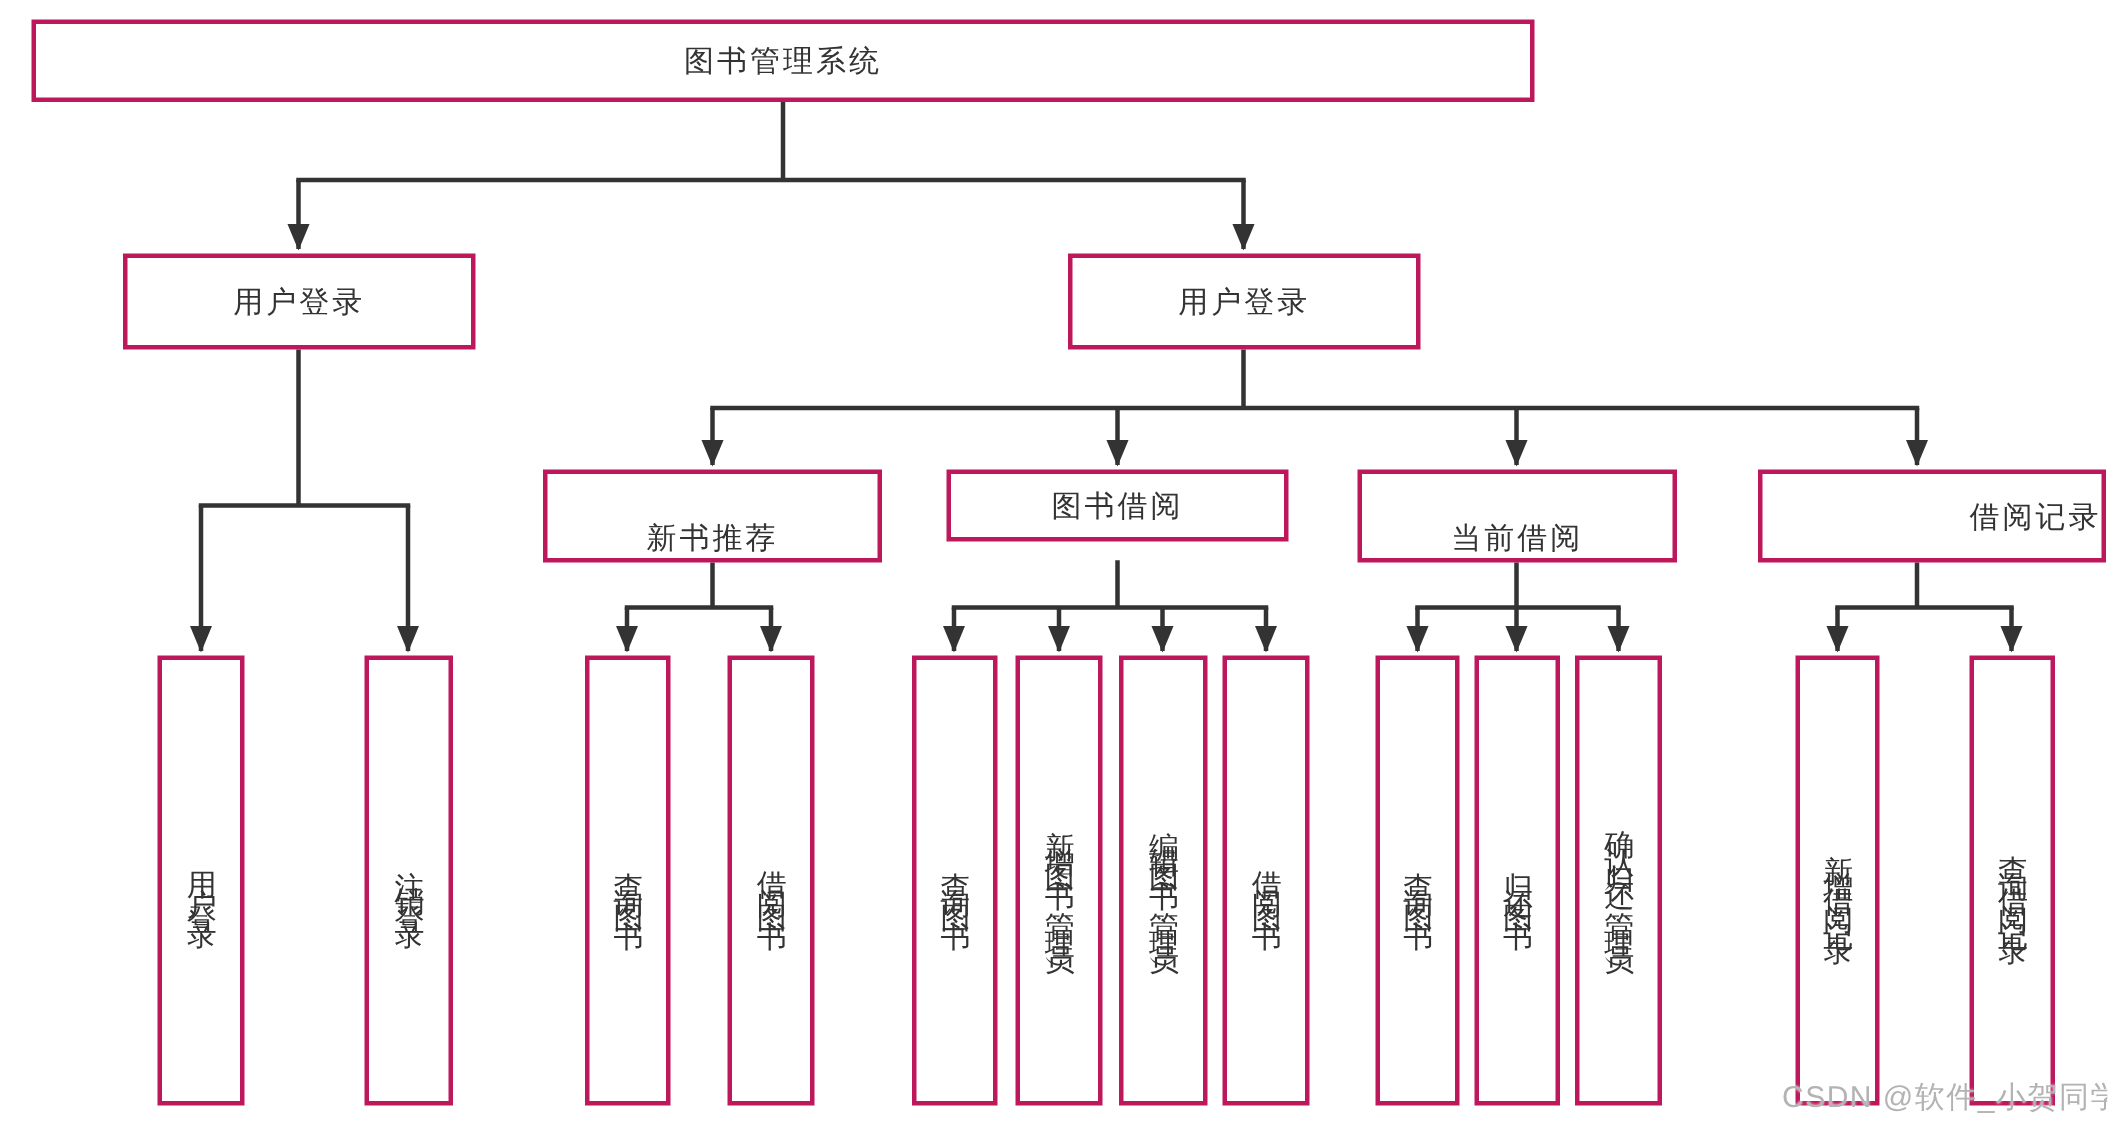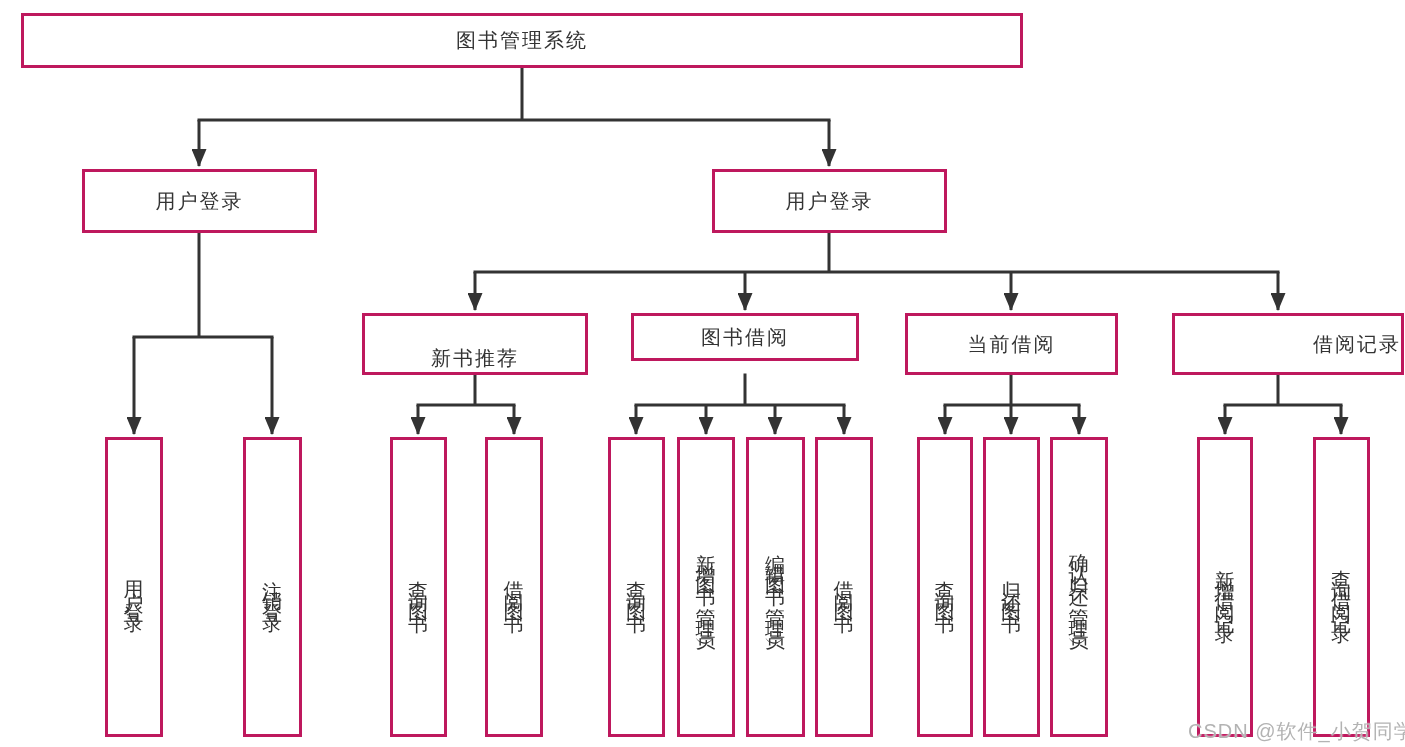--- a/index.html
+++ b/index.html
@@ -44,21 +44,21 @@
     font-size: 20px;
     letter-spacing: 11px;
     line-height: 1;
     color: #333333;
   }
   .root  { left: 21px;  top: 13px;  width: 1002px; height: 55px; }
   .n-user-login     { left: 82px;  top: 169px; width: 235px; height: 64px; }
   .n-book-mgmt      { left: 712px; top: 169px; width: 235px; height: 64px; }
   .n-new-book-rec   { left: 362px; top: 313px; width: 226px; height: 62px; align-items: flex-end; }
   .n-book-borrow    { left: 631px; top: 313px; width: 228px; height: 48px; }
-  .n-current-borrow { left: 905px; top: 313px; width: 213px; height: 62px; }
+  .n-current-borrow { left: 905px; top: 313px; width: 213px; height: 62px; align-items: flex-end; }
   .n-borrow-record  { left: 1172px; top: 313px; width: 232px; height: 62px; justify-content: flex-end; }
   .leaf { top: 437px; height: 300px; }
   .l1  { left: 105px;  width: 58px; }
   .l2  { left: 243px;  width: 59px; }
   .l3  { left: 390px;  width: 57px; }
   .l4  { left: 485px;  width: 58px; }
   .l5  { left: 608px;  width: 57px; }
   .l6  { left: 677px;  width: 58px; }
   .l7  { left: 746px;  width: 59px; }
   .l8  { left: 815px;  width: 58px; }

